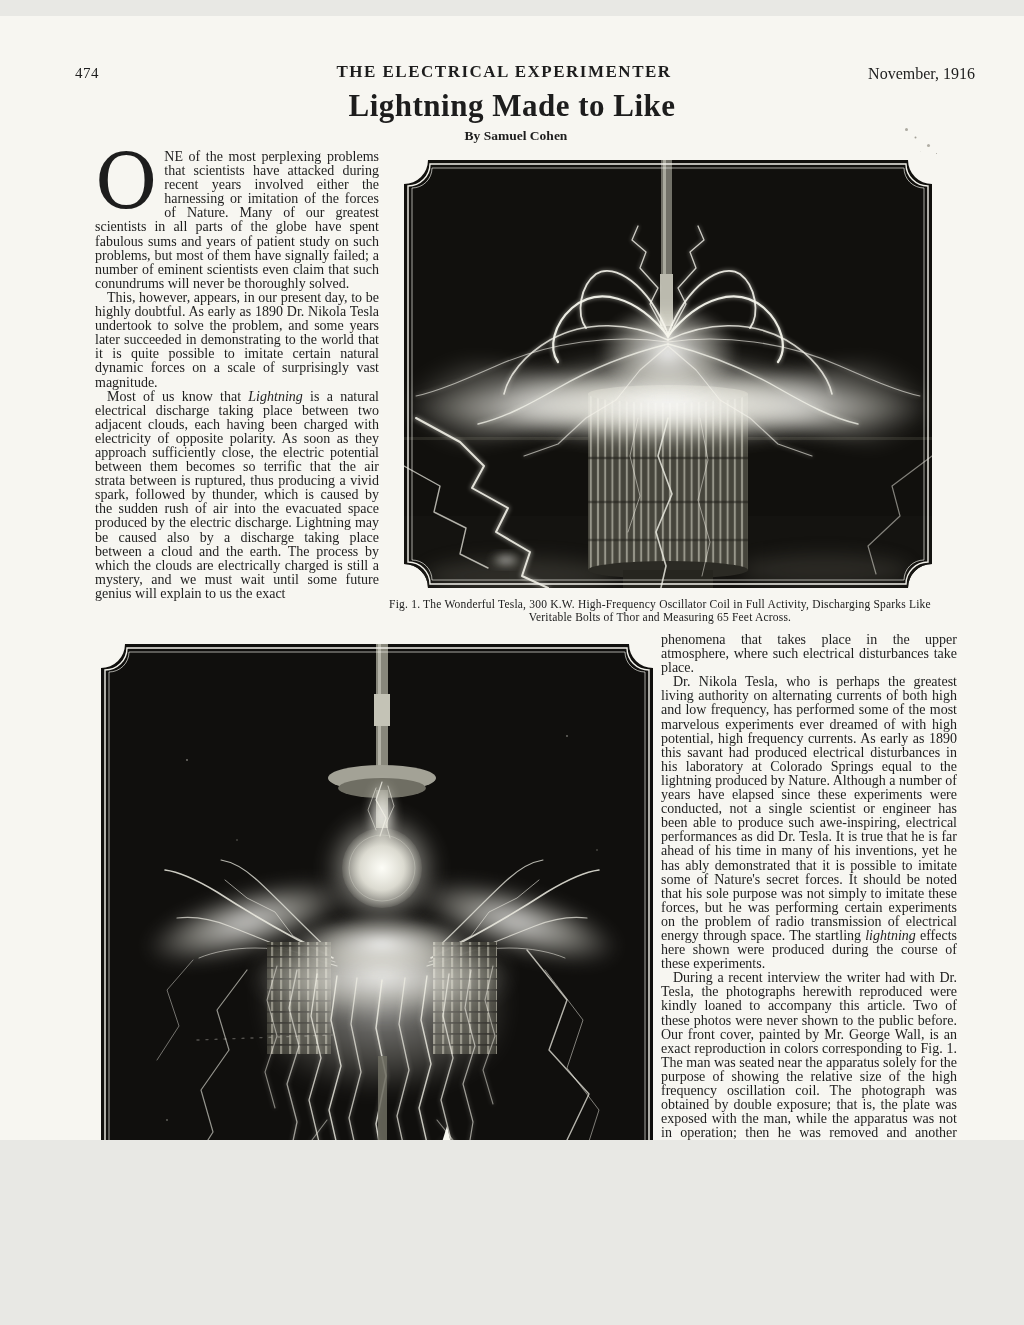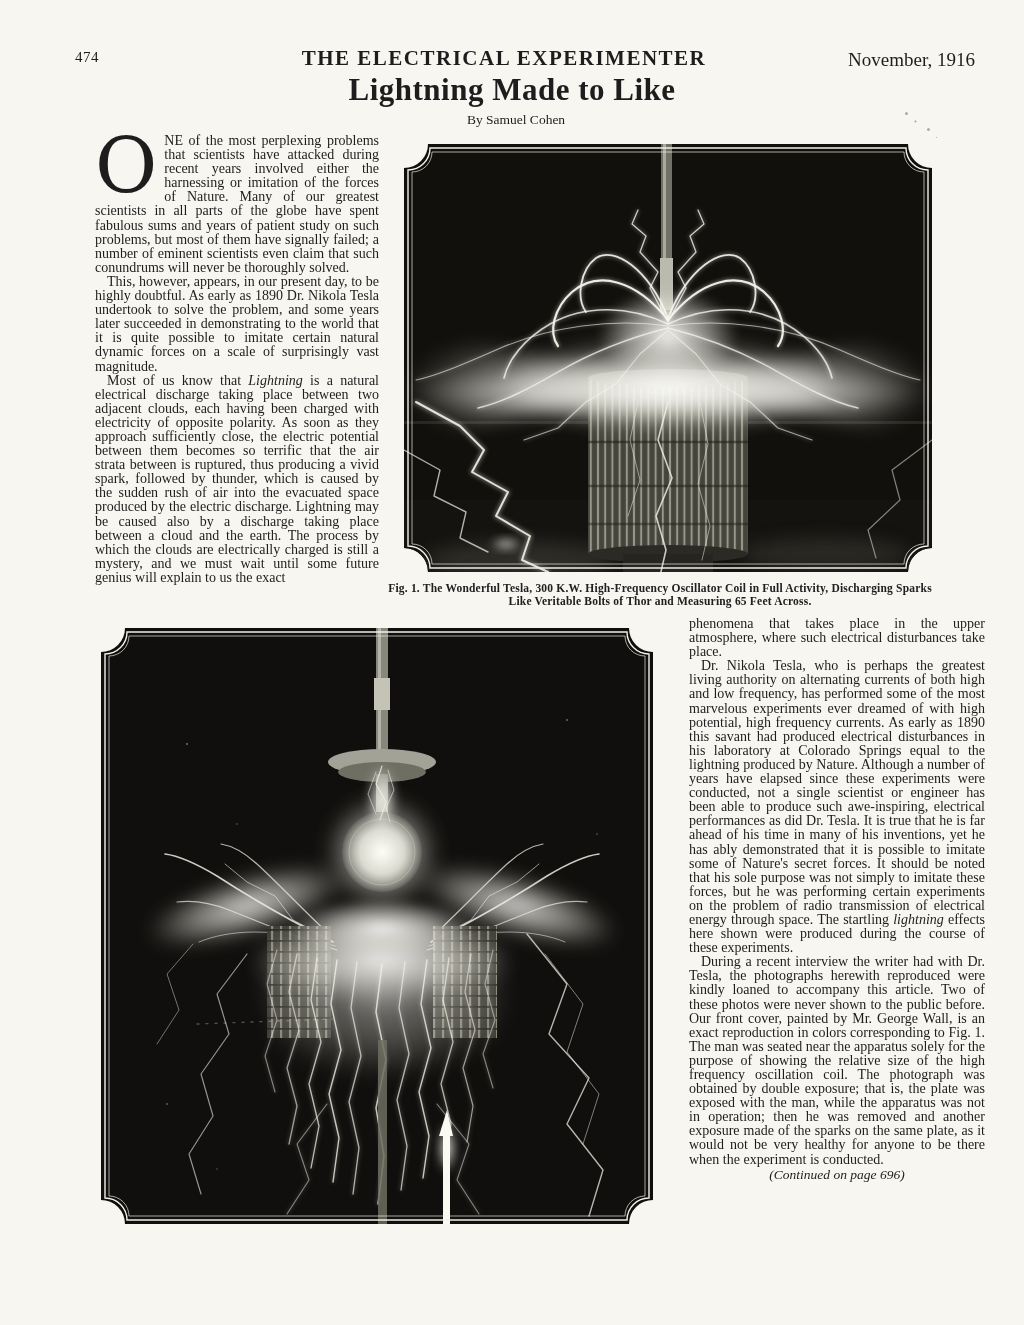--- a/index.html
+++ b/index.html
@@ -1,49 +1,49 @@
 <!DOCTYPE html>
 <html><head>
 <meta charset="utf-8">
 <style>
   html,body{margin:0;padding:0;background:#e8e8e4;}
   .page{
-    position:relative;width:1024px;height:1325px;margin:0 auto;
+    position:relative;width:1024px;height:1124px;margin:16px auto;
     background:#f7f6f1;color:#1d1d1d;overflow:hidden;
     font-family:"Liberation Serif", serif;
   }
   
   .pagenum{position:absolute;left:75px;top:49px;font-size:15px;letter-spacing:.5px;}
   .journal{position:absolute;left:0;right:16px;top:46px;text-align:center;
-    font-size:21px;font-weight:bold;letter-spacing:1.5px;}
-  .issue-date{position:absolute;right:49px;top:49px;font-size:19px;}
+    font-size:17px;font-weight:bold;letter-spacing:1.5px;}
+  .issue-date{position:absolute;right:49px;top:49px;font-size:16px;}
   .title{position:absolute;left:0;right:0;top:72px;text-align:center;
     font-size:31px;font-weight:bold;letter-spacing:.5px;}
   .byline{position:absolute;left:0;right:0;top:112px;text-align:center;
-    font-size:13.5px;font-weight:normal;padding-left:8px;}
+    font-size:13.5px;font-weight:bold;padding-left:8px;}
   .speckle{position:absolute;left:905px;top:112px;width:3px;height:3px;border-radius:50%;
     background:#9a978d;opacity:.8;
     box-shadow:9px 8px 0 -.5px #8d8a80, 22px 16px 0 0 #a09d93, 30px 24px 0 -1px #918e84,
                14px 22px 0 -1.2px #b0ada3, 33px 10px 0 -1.4px #a7a49a, 2px 14px 0 -1.4px #b4b1a7;}
   
   .col{position:absolute;font-size:14px;line-height:14.1px;text-align:justify;}
   .col p{margin:0;}
   .col p.indent{text-indent:12px;}
   .left-col{left:95px;top:134px;width:284px;}
-  .right-col{left:689px;top:617px;width:296px;}
+  .right-col{left:661px;top:617px;width:296px;}
   .dropcap{float:left;font-family:"DejaVu Serif", serif;font-size:76px;line-height:60px;
     padding:2px 7px 0 0;font-weight:normal;}
   .continued{text-align:center;font-style:italic;font-size:13.5px;text-indent:0 !important;
     margin-top:1px !important;}
   
   .photo{position:absolute;}
   .photo svg{display:block;width:100%;height:100%;}
   .fig1{left:400px;top:140px;width:536px;height:436px;}
   .fig2{left:97px;top:624px;width:560px;height:604px;}
-  .caption{position:absolute;text-align:center;font-weight:bold;
+  .caption{position:absolute;text-align:center;font-weight:normal;
     font-size:11.5px;line-height:12.6px;letter-spacing:.2px;color:#202020;}
   .cap1{left:383px;top:582px;width:554px;}
   .cap2{left:100px;top:1233px;width:554px;}
 </style>
 </head>
 <body>
 
 <div class="page">
 
   <div class="pagenum">474</div>

